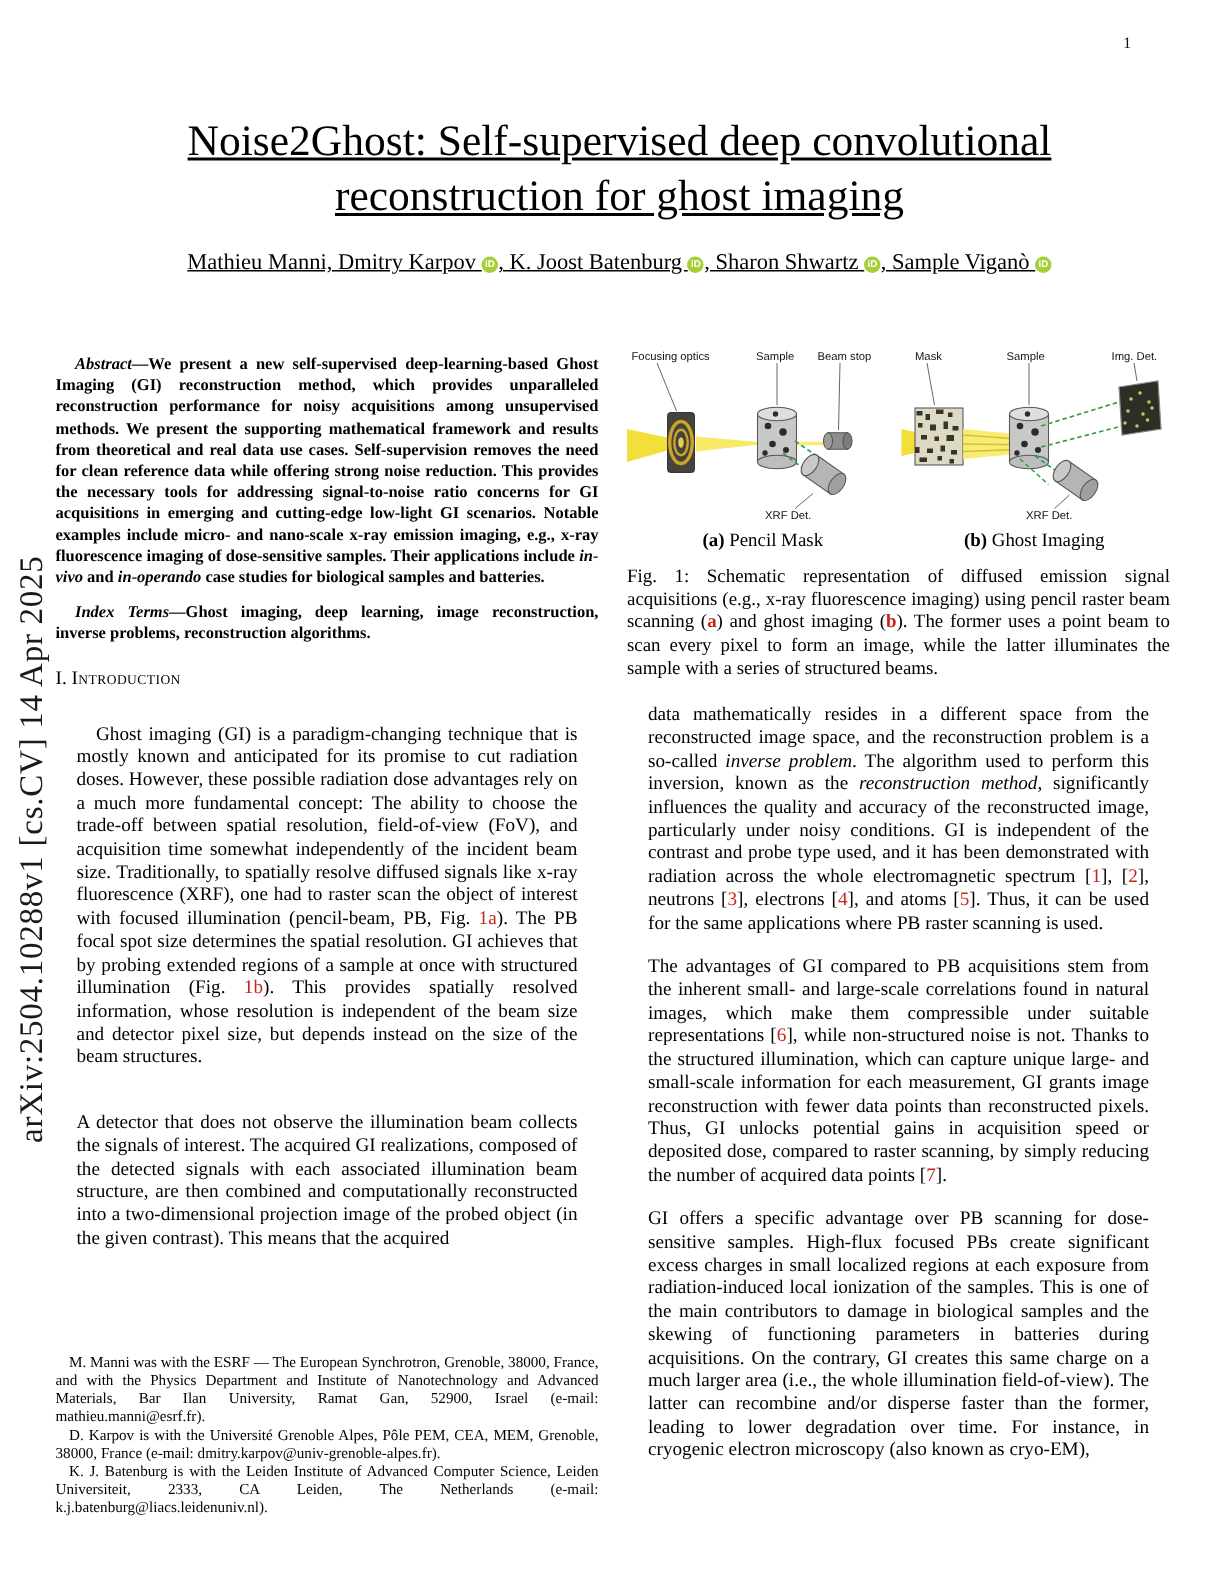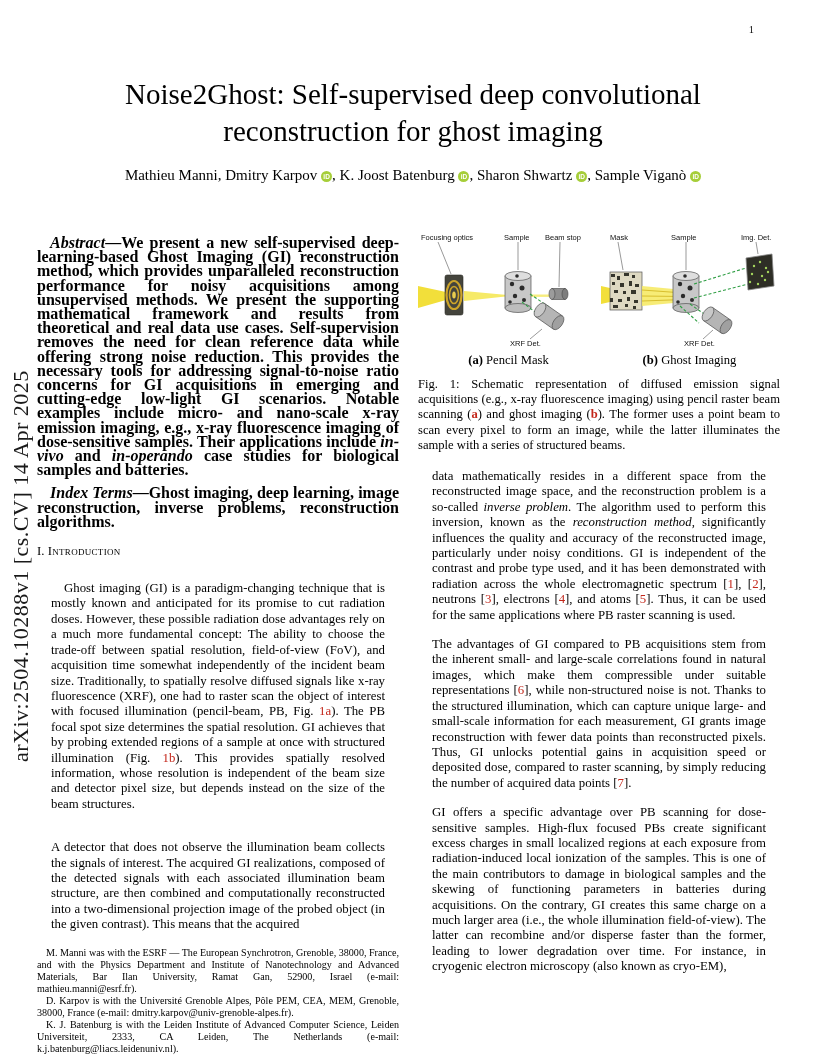--- a/index.html
+++ b/index.html
@@ -5,29 +5,29 @@
   html,body{margin:0;padding:0;background:#888;}
   .page{position:relative;width:816px;height:1056px;background:#ffffff;margin:0 auto;
         font-family:"Liberation Serif", serif;color:#000;overflow:hidden;}
 
   .page-number{position:absolute;top:24px;right:62px;font-size:10.5px;color:#111;}
 
   .arxiv-stamp{position:absolute;top:762px;left:8px;width:0;height:0;}
   .arxiv-text{display:inline-block;white-space:nowrap;transform:rotate(-90deg);
               transform-origin:0 0;font-size:22px;letter-spacing:.5px;color:#1a1a1a;}
 
-  .head{position:absolute;top:76px;left:72px;right:62px;text-align:center;}
+  .head{position:absolute;top:76px;left:72px;right:62px;text-align:center;text-decoration:underline;}
   .paper-title{font-size:29px;line-height:37px;font-weight:400;margin:0 auto;max-width:666px;}
   .authors{margin-top:17px;font-size:15px;}
 
   .col{position:absolute;width:362px;}
   .col-left{left:37px;top:236px;height:776px;display:flex;flex-direction:column;}
   .col-right{left:418px;top:230px;}
 
-  .abstract{font-size:16px;line-height:14.2px;font-weight:700;text-align:justify;
+  .abstract{font-size:11px;line-height:14.2px;font-weight:700;text-align:justify;
             text-indent:13px;margin:0 0 7px 0;}
   .idx{margin:2px 0 6px 0;}
   .lbl{font-style:italic;}
 
   .sec-heading{font-size:12.8px;font-weight:400;text-align:left;margin:9px 0 8px 0;}
   .sc{font-variant:small-caps;letter-spacing:.3px;}
 
   .para{font-size:12.8px;line-height:15.4px;text-align:justify;margin:14px;}
   .para.indent{text-indent:13px;}
 

